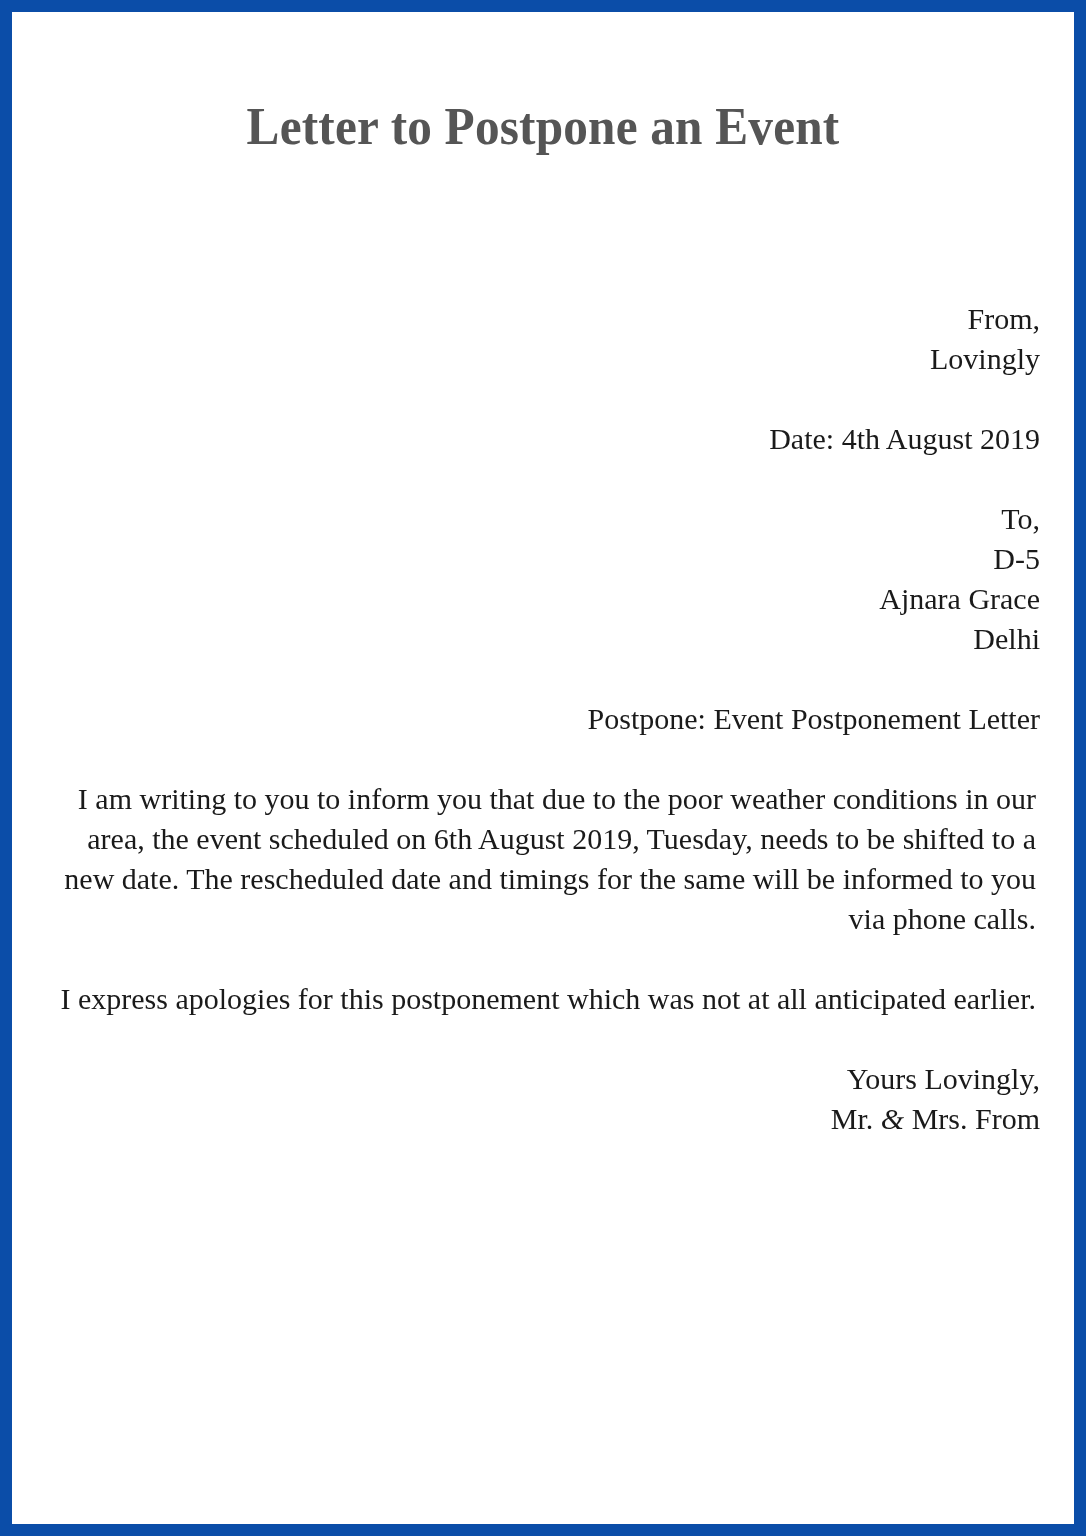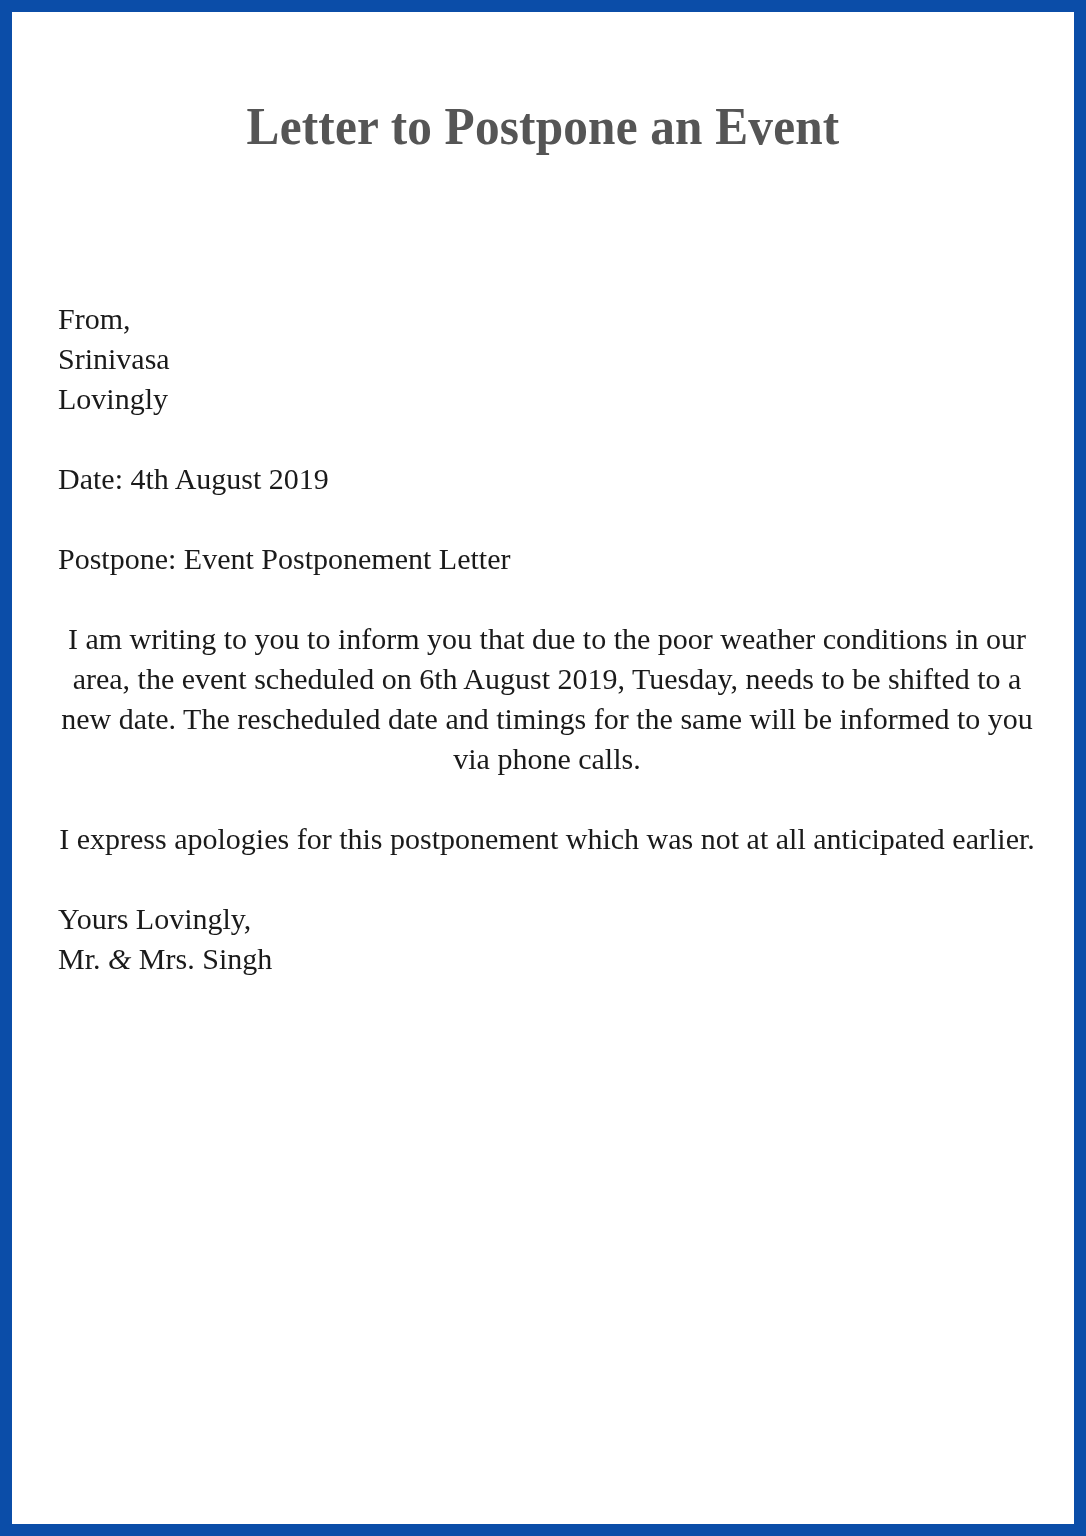--- a/index.html
+++ b/index.html
@@ -71,25 +71,26 @@
   }
 
   .block:last-child {
     margin-bottom: 0;
     margin-top: 39px;
   }
 
   .line {
     margin: 0;
     white-space: pre-wrap;
+    text-align: right;
   }
 
   .para {
     margin: 0;
-    text-align: center;
+    text-align: right;
     max-width: 978px;
   }
 
   .amp {
     font-style: italic;
     font-family: "Liberation Serif", "DejaVu Serif", serif;
   }
 </style>
 </head>
 <body>
@@ -99,42 +100,47 @@
   <div class="page-border"></div>
 
   <div class="page-inner">
 
     <h1 class="doc-title">Letter to Postpone an Event</h1>
 
     <div class="letter-body">
 
       <div class="block">
         <p class="line">From,</p>
-        <p class="line">Srinivasa</p>
         <p class="line">Lovingly</p>
       </div>
 
       <div class="block">
         <p class="line">Date: 4th August 2019</p>
       </div>
 
+      <div class="block">
+        <p class="line">To,</p>
+        <p class="line">D-5</p>
+        <p class="line">Ajnara Grace</p>
+        <p class="line">Delhi</p>
+      </div>
 
       <div class="block">
         <p class="line">Postpone: Event Postponement Letter</p>
       </div>
 
 
       <div class="block">
         <p class="para">I am writing to you to inform you that due to the poor weather conditions in our area, the event scheduled on 6th August 2019, Tuesday, needs to be shifted to a new date. The rescheduled date and timings for the same will be informed to you via phone calls.</p>
       </div>
 
       <div class="block">
         <p class="para">I express apologies for this postponement which was not at all anticipated earlier.</p>
       </div>
 
       <div class="block">
         <p class="line">Yours Lovingly,</p>
-        <p class="line"><span>Mr. </span><span class="amp">&amp;</span><span> Mrs. Singh</span></p>
+        <p class="line"><span>Mr. </span><span class="amp">&amp;</span><span> Mrs. From</span></p>
       </div>
 
     </div>
   </div>
 </div>
 
 </body></html>

